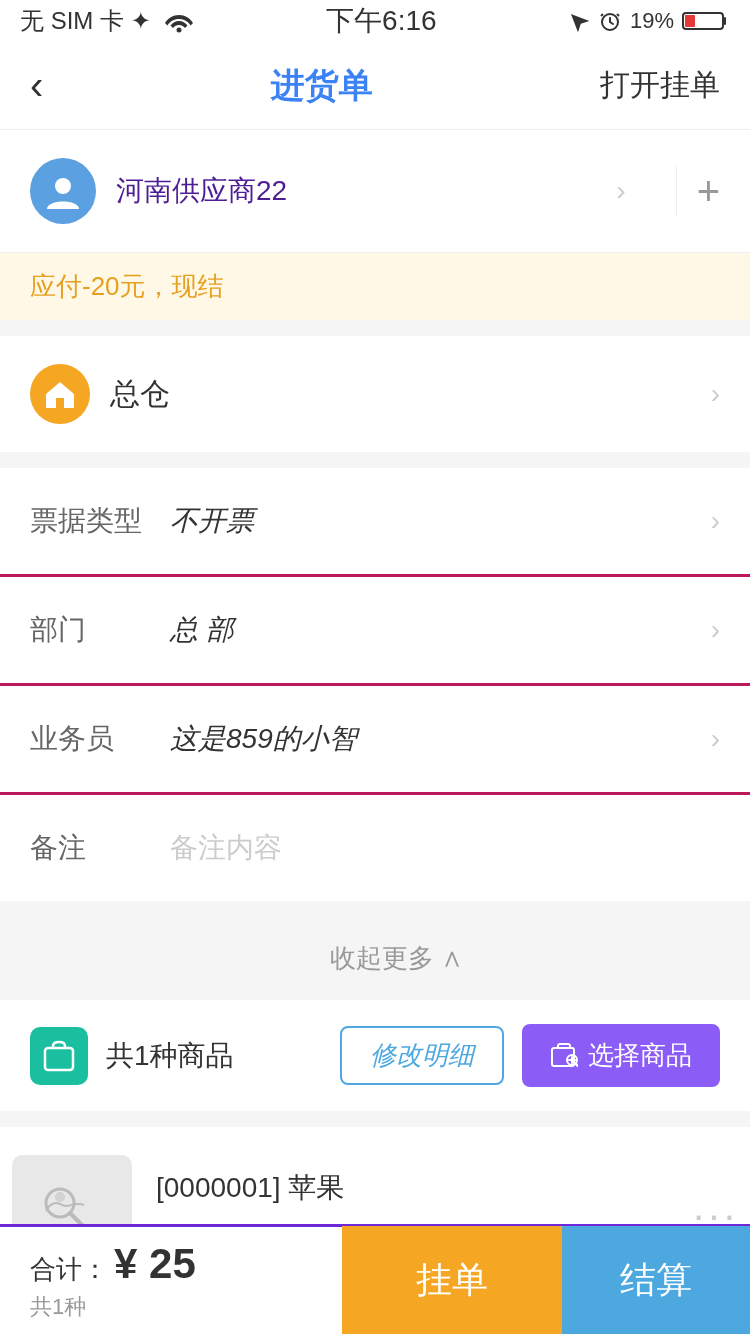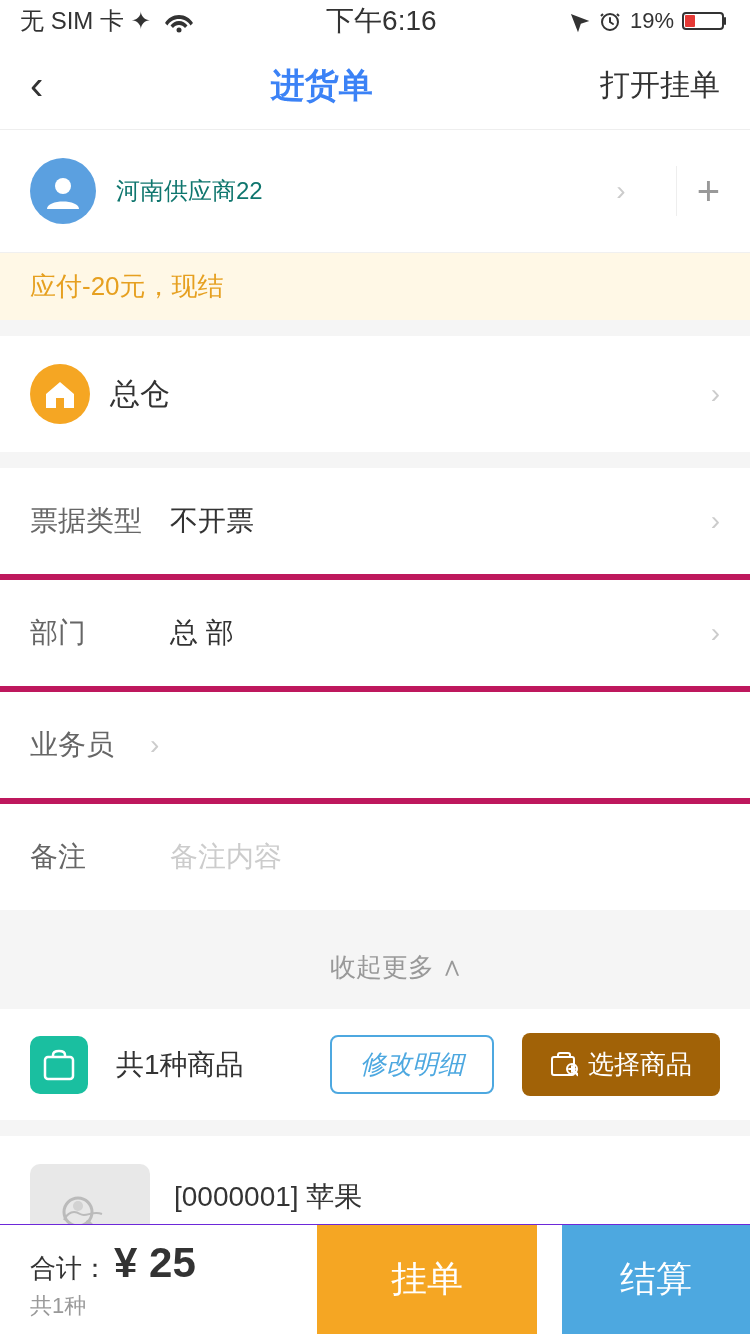--- a/index.html
+++ b/index.html
@@ -76,22 +76,22 @@
       background: #5ba0e0;
       display: flex;
       align-items: center;
       justify-content: center;
       margin-right: 20px;
       flex-shrink: 0;
     }
     .supplier-avatar svg { width: 40px; height: 40px; }
     .supplier-name {
       flex: 1;
-      font-size: 24px;
-      color: #0f766e;
+      font-size: 28px;
+      color: #4c1d95;
     }
     .chevron-icon {
       color: #ccc;
       font-size: 28px;
       margin-right: 30px;
     }
     .add-icon {
       font-size: 40px;
       color: #999;
       font-weight: 300;
@@ -130,34 +130,35 @@
     }
     .warehouse-icon svg { width: 36px; height: 36px; }
     .warehouse-name { flex: 1; font-size: 30px; color: #333; }
 
     
     .form-card { background: #fff; margin-bottom: 16px; }
     .form-row {
       display: flex;
       align-items: center;
       padding: 34px 30px;
-      border-bottom: 6px solid #be185d;
+      border-bottom: 3px solid #be185d;
     }
     .form-row:last-child { border-bottom: none; }
     .form-label {
       font-size: 28px;
       color: #666;
       width: 120px;
       flex-shrink: 0;
     }
     .form-value {
       flex: 1;
       font-size: 28px;
       color: #333;
       padding-left: 20px;
+      font-style: italic;
     }
     .form-placeholder {
       flex: 1;
       font-size: 28px;
       color: #ccc;
       padding-left: 20px;
     }
     .form-chevron { color: #ccc; font-size: 28px; }
 
     
@@ -170,21 +171,21 @@
       margin-left: 43px;
     }
 
     
     .products-header {
       background: #fff;
       display: flex;
       align-items: center;
       padding: 24px 30px;
       margin-bottom: 16px;
-      gap: 28px;
+      gap: 18px;
     }
     .products-icon {
       width: 58px;
       height: 58px;
       border-radius: 10px;
       background: #1abfa0;
       display: flex;
       align-items: center;
       justify-content: center;
       flex-shrink: 0;
@@ -194,37 +195,37 @@
     .btn-outline {
       border: 2px solid #4da8e0;
       color: #4da8e0;
       background: #fff;
       border-radius: 8px;
       padding: 10px 28px;
       font-size: 26px;
       font-style: italic;
     }
     .btn-primary {
-      background: #a16207;
+      background: #8b5cf6;
       color: #fff;
       border: none;
       border-radius: 8px;
       padding: 14px 28px;
       font-size: 26px;
       display: flex;
       align-items: center;
       gap: 10px;
     }
 
     
     .product-item {
       background: #fff;
       display: flex;
       align-items: center;
-      padding: 28px 30px;
+      padding: 28px 12px;
       margin-bottom: 16px;
       gap: 24px;
     }
     .product-thumb {
       width: 120px;
       height: 120px;
       background: #e8e8e8;
       border-radius: 10px;
       display: flex;
       align-items: center;
@@ -240,22 +241,21 @@
     
     .bottom-bar {
       position: fixed;
       bottom: 0;
       left: 0;
       width: 750px;
       height: 110px;
       background: #fff;
       display: flex;
       align-items: center;
-      border-top: 1px solid #6d28d9;
-      gap: 25px;
+      border-top: 3px solid #6d28d9;
     }
     .total-section {
       flex: 1;
       padding: 0 30px;
     }
     .total-label { font-size: 26px; color: #333; }
     .total-amount { font-size: 42px; font-weight: 600; color: #333; }
     .total-count { font-size: 22px; color: #999; margin-top: 4px; }
     .btn-hang {
       width: 220px;
@@ -358,20 +358,21 @@
       <span class="form-value">不开票</span>
       <span class="form-chevron">›</span>
     </div>
     <div class="form-row">
       <span class="form-label">部门</span>
       <span class="form-value">总 部</span>
       <span class="form-chevron">›</span>
     </div>
     <div class="form-row">
       <span class="form-label">业务员</span>
+      <span class="form-value">这是859的小智</span>
       <span class="form-chevron">›</span>
     </div>
     <div class="form-row">
       <span class="form-label">备注</span>
       <span class="form-placeholder">备注内容</span>
     </div>
   </div>
 
   <div class="collapse-bar">收起更多 ∧</div>
 

